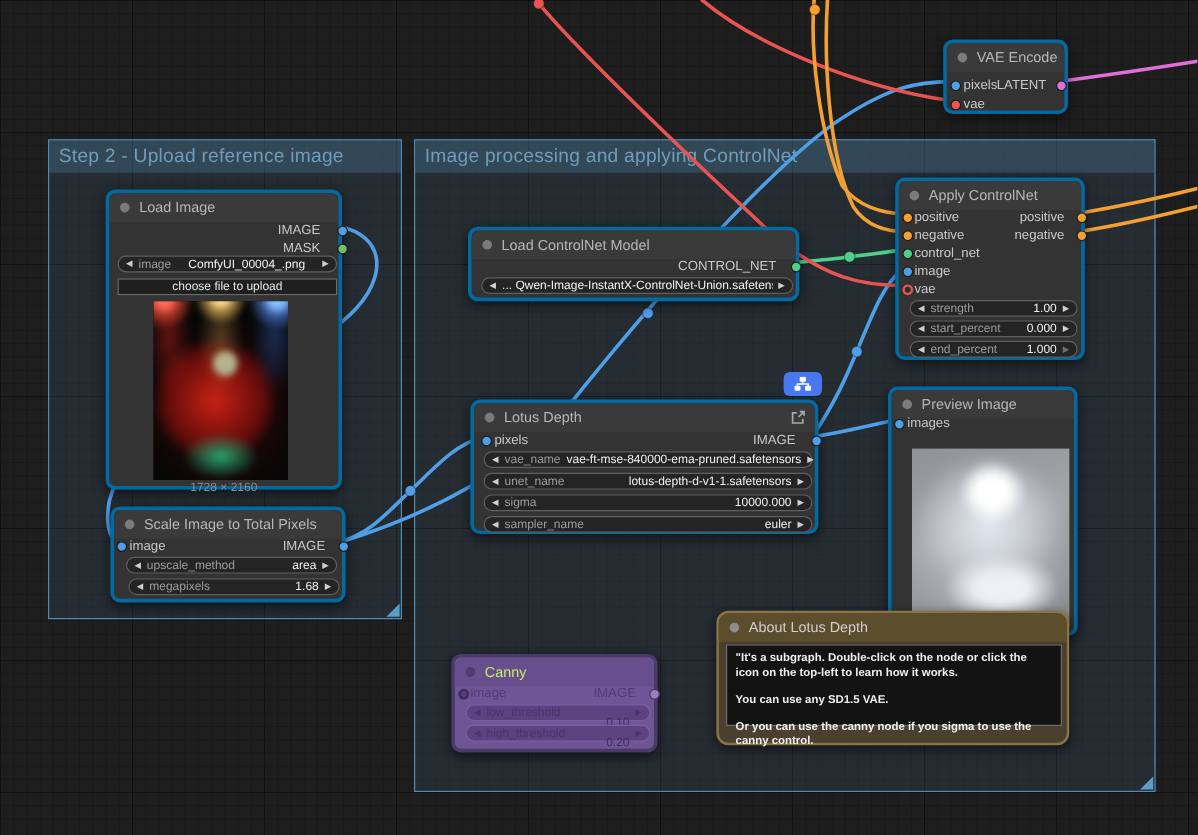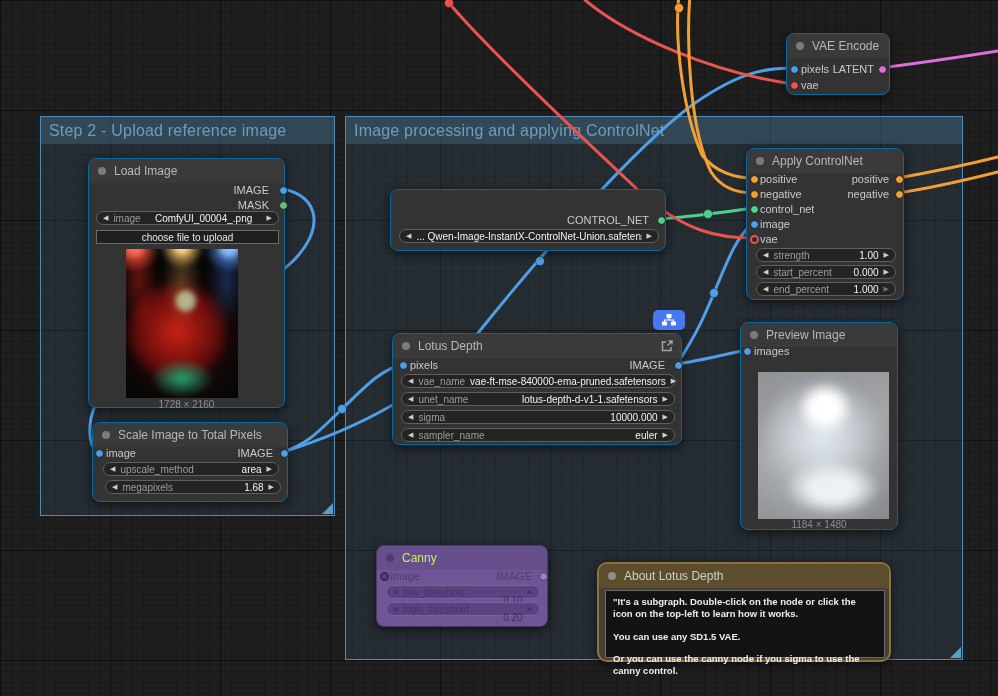--- a/index.html
+++ b/index.html
@@ -17,21 +17,21 @@
   
   .group{position:absolute;background:rgba(86,138,176,.14);border:1px solid #4e8cb8;box-sizing:border-box;}
   .group-header{position:absolute;left:0;top:0;right:0;height:27px;background:rgba(86,138,176,.30);
     display:flex;align-items:center;padding-left:8px;box-sizing:border-box;}
   .group-title{font-size:16px;color:#6e9cba;letter-spacing:.2px;}
   .group-grip{position:absolute;right:1px;bottom:1px;width:0;height:0;
     border-left:11px solid transparent;border-bottom:11px solid #5e9ec6;}
   
   #wires{position:absolute;left:0;top:0;z-index:2;pointer-events:none;}
   
-  .node{position:absolute;background:#333333;border:1px solid #0369a1;border-radius:8px;
+  .node{position:absolute;background:#333333;border:3px solid #0369a1;border-radius:8px;
     box-shadow:0 3px 10px rgba(0,0,0,.55);box-sizing:border-box;z-index:3;}
   .ntitle{position:absolute;left:0;top:0;right:0;height:24px;background:#3a3a3a;
     border-radius:8px 8px 0 0;display:flex;align-items:center;padding-left:9px;box-sizing:border-box;gap:8px;}
   .ntitle .tdot{width:8px;height:8px;border-radius:50%;background:#7b7b7b;flex:none;}
   .ntitle .ttext{font-size:12px;color:#b7b7b7;white-space:nowrap;}
   .pdot{position:absolute;width:9px;height:9px;border-radius:50%;box-sizing:border-box;border:1px solid #1b1b1b;}
   .plabel{position:absolute;font-size:11px;color:#c9c9c9;white-space:nowrap;}
   .pill{position:absolute;height:14px;background:#242424;border:1px solid #5f5f5f;border-radius:8px;
     display:flex;align-items:center;box-sizing:border-box;padding:0 6px;gap:5px;font-size:10px;color:#9d9d9d;}
   .pill .arrow{font-size:7px;color:#cfcfcf;flex:none;}
@@ -188,20 +188,24 @@
   </div>
   <div class="pill" style="left:12px;top:57px;width:176px;justify-content:center;">
     <span class="arrow">◀</span>
     <span class="lbl">megapixels</span>
     <span class="val">1.68</span>
     <span class="arrow">▶</span>
   </div>
 </div>
 
 <div class="node" style="left:390px;top:189px;width:276px;height:62px;">
+  <div class="ntitle">
+    <span class="tdot"></span>
+    <span class="ttext">Load ControlNet Model</span>
+  </div>
   <span class="pdot" style="left:265.5px;top:25.5px;background:#4fd08a;"></span>
   <span class="plabel" style="right:16px;top:24px;">CONTROL_NET</span>
   <div class="pill" style="left:8px;top:39px;width:260px;">
     <span class="arrow">◀</span>
     <span class="valc">... Qwen-Image-InstantX-ControlNet-Union.safetensors</span>
     <span class="arrow">▶</span>
   </div>
 </div>
 
 <div class="node" style="left:746px;top:148px;width:158px;height:152px;">
@@ -323,21 +327,21 @@
     <span class="arrow">▶</span>
   </div>
   <div class="pill" style="left:9px;top:56px;width:154px;">
     <span class="arrow">◀</span>
     <span class="lbl">high_threshold</span>
     <span class="val">0.20</span>
     <span class="arrow">▶</span>
   </div>
 </div>
 
-<div class="node note" style="left:597px;top:562px;width:294px;height:100px;">
+<div class="node note" style="left:597px;top:509px;width:294px;height:112px;">
   <div class="ntitle">
     <span class="tdot"></span>
     <span class="ttext">About Lotus Depth</span>
   </div>
   <div class="note-body" style="left:6px;top:26px;width:280px;height:68px;">
     <p>"It's a subgraph. Double-click on the node or click the icon on the top-left to learn how it works.</p>
     <p>You can use any SD1.5 VAE.</p>
     <p>Or you can use the canny node if you sigma to use the canny control.</p>
   </div>
 </div>

